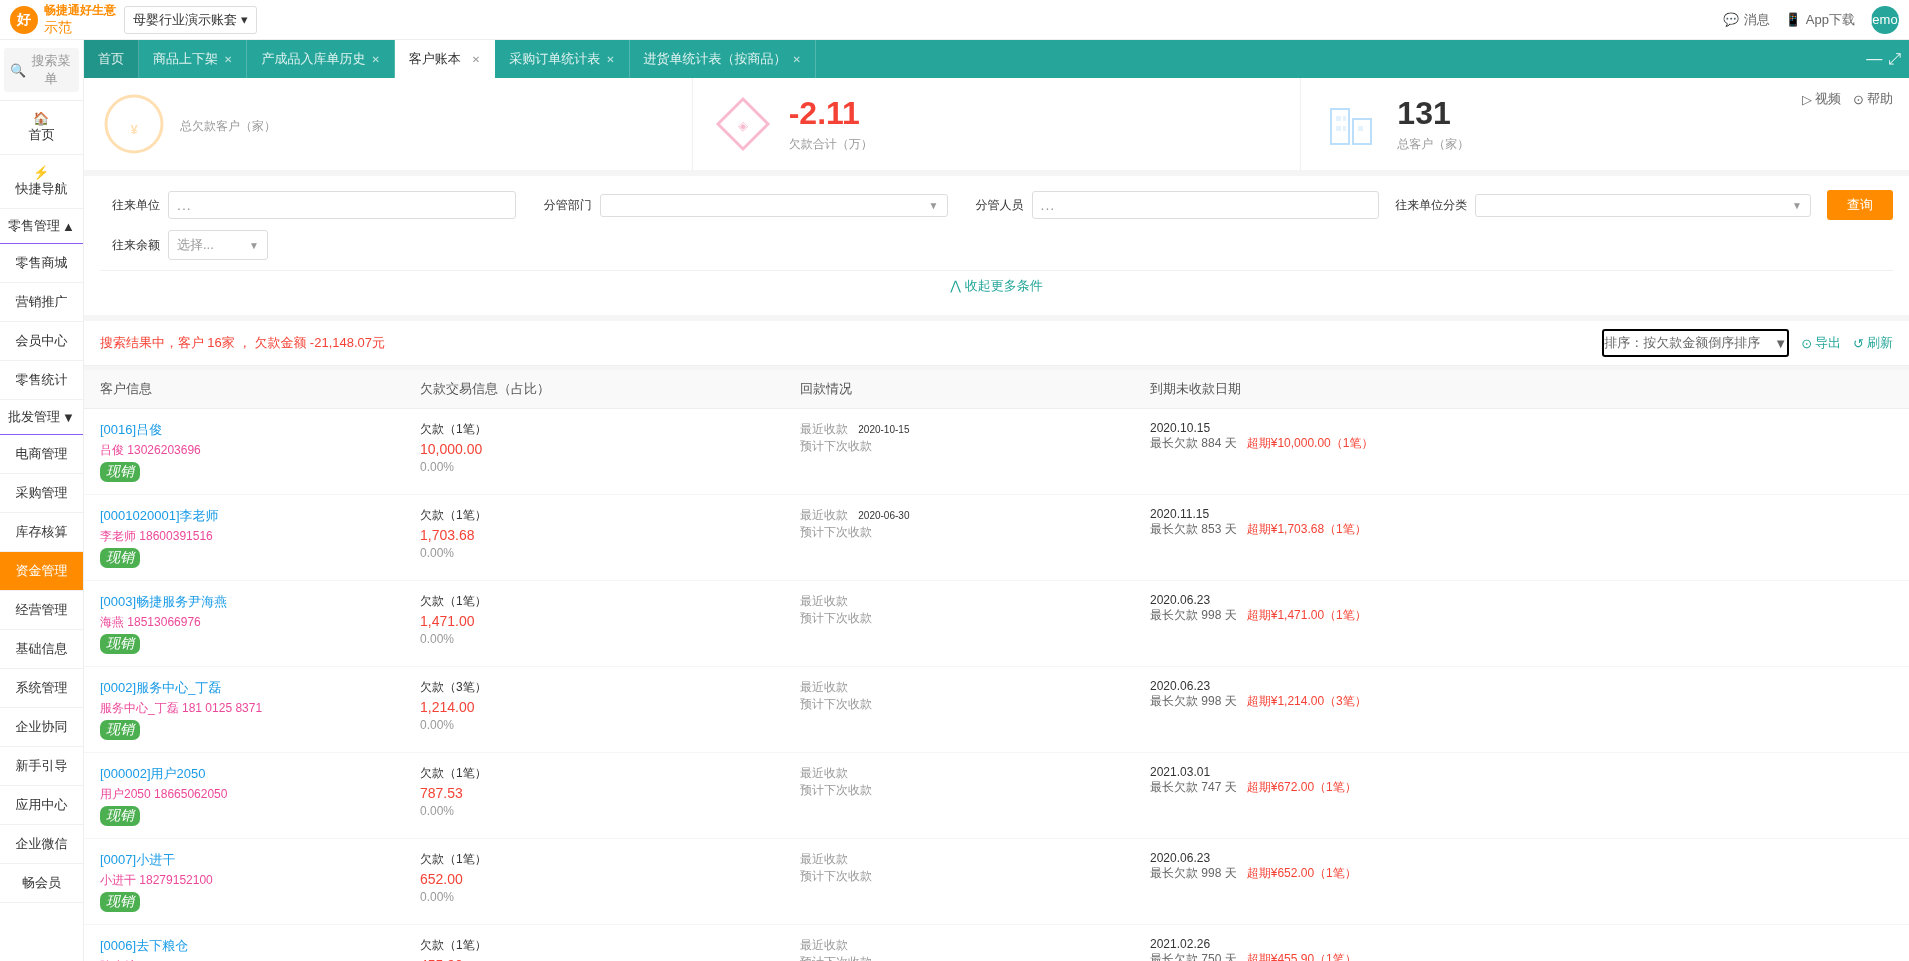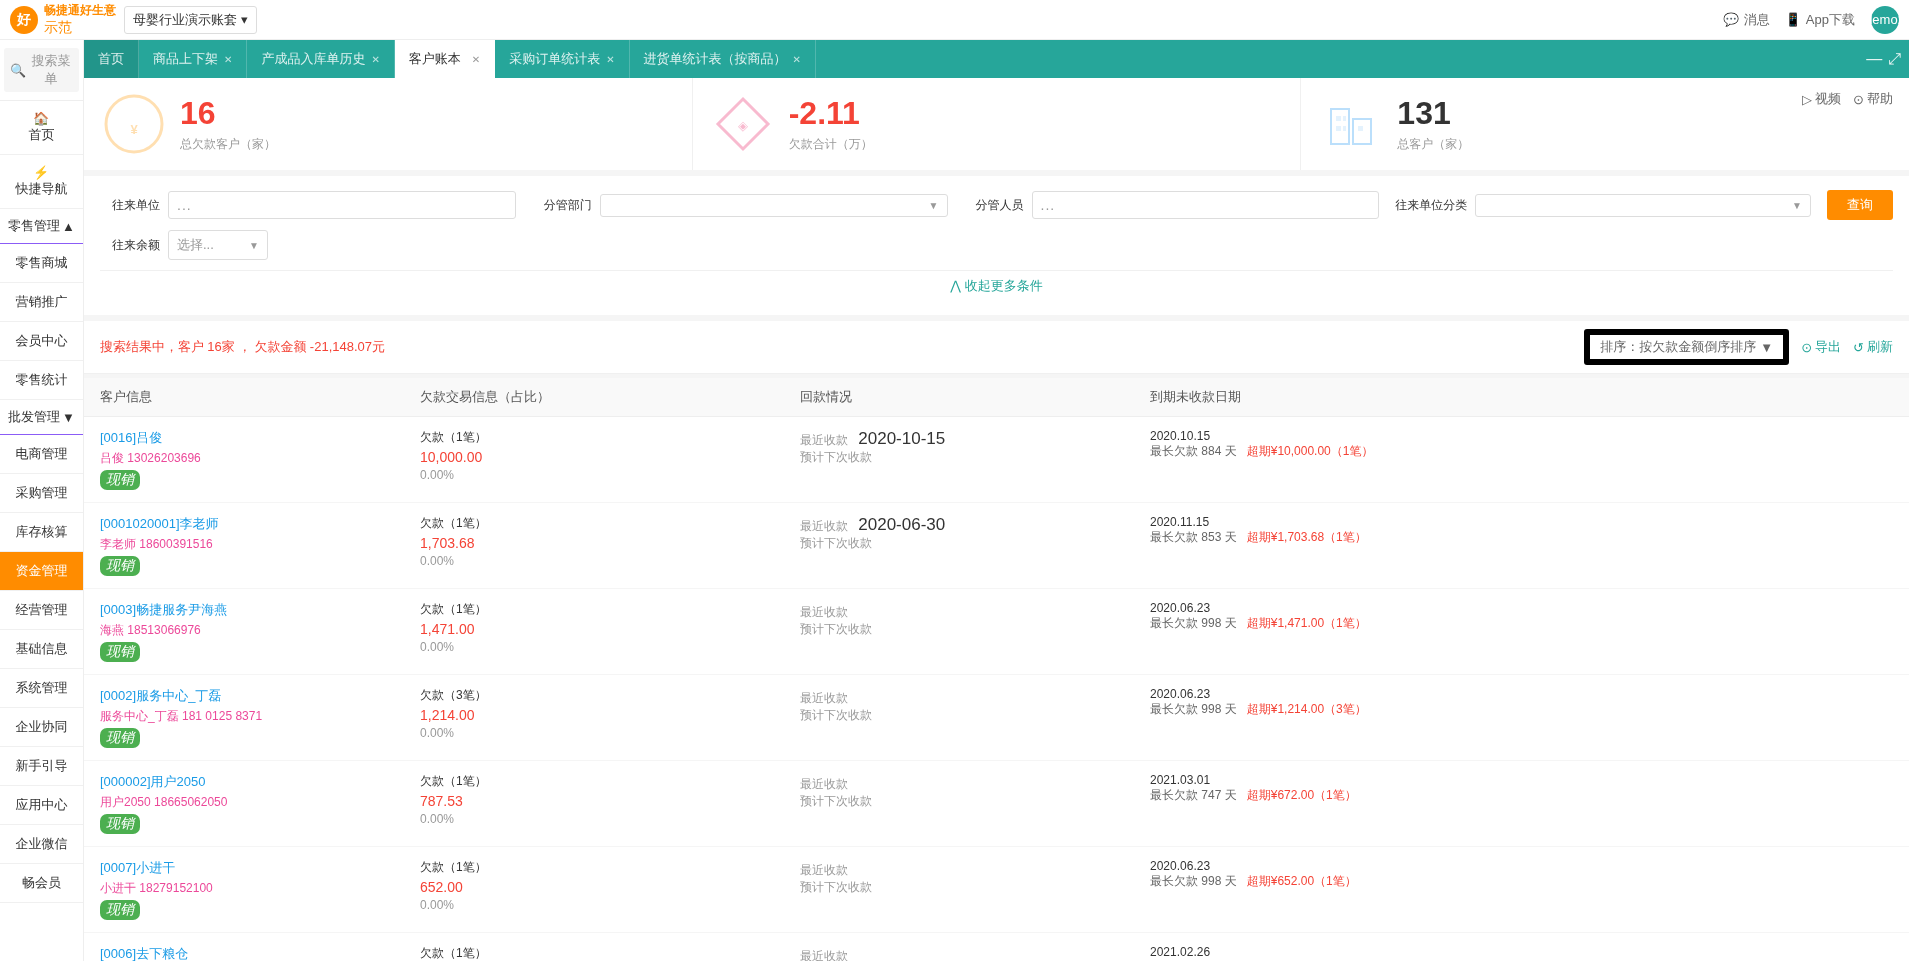--- a/index.html
+++ b/index.html
@@ -68,39 +68,39 @@
     .filter-select { flex: 1; border: 1px solid #ddd; border-radius: 3px; padding: 5px 8px; font-size: 12px; display: flex; align-items: center; justify-content: space-between; cursor: pointer; }
     .filter-remainder { display: flex; align-items: center; gap: 8px; }
     .collapse-bar { text-align: center; padding: 6px; cursor: pointer; color: #26a69a; font-size: 12px; border-top: 1px solid #f0f0f0; margin-top: 4px; }
     .query-btn { background: #ff8c00; color: #fff; border: none; border-radius: 3px; padding: 6px 20px; font-size: 13px; cursor: pointer; white-space: nowrap; }
     
     
     .results-bar { background: #fff; padding: 8px 16px; margin-bottom: 4px; display: flex; align-items: center; justify-content: space-between; border-bottom: 1px solid #f0f0f0; }
     .results-text { font-size: 12px; color: #666; }
     .results-text span { color: #f44336; font-weight: 500; }
     .results-right { display: flex; align-items: center; gap: 12px; font-size: 12px; color: #666; }
-    .sort-select { border: 6px solid #000000; border-radius: 3px; padding: 3px 10px; font-size: 12px; display: flex; align-items: center; gap: 4px; cursor: pointer; }
+    .sort-select { border: 2px solid #000000; border-radius: 3px; padding: 3px 0; font-size: 12px; display: flex; align-items: center; gap: 14px; cursor: pointer; }
     .action-btn { display: flex; align-items: center; gap: 3px; cursor: pointer; color: #26a69a; }
     
     
     .table-wrapper { background: #fff; }
     .table-header { display: grid; grid-template-columns: 320px 380px 350px 1fr; background: #f9f9f9; padding: 10px 16px; border-bottom: 1px solid #eee; font-weight: 500; font-size: 13px; color: #555; }
     .table-row { display: grid; grid-template-columns: 320px 380px 350px 1fr; padding: 12px 16px; border-bottom: 1px solid #f5f5f5; align-items: start; }
     
     .customer-name { color: #1a9be6; cursor: pointer; font-size: 13px; font-weight: 500; }
     .customer-sub { font-size: 12px; color: #ec4899; margin: 3px 0; }
     .badge { display: inline-block; background: #4caf50; color: #fff; border-radius: 7px; padding: 1px 6px; font-size: 14px; font-style: italic; }
     .badge.green { background: #4caf50; }
     
     .debt-count { font-size: 12px; color: #333; }
     .debt-amount { color: #f44336; font-size: 14px; font-weight: 500; margin: 3px 0; }
     .debt-ratio { font-size: 12px; color: #999; }
     
     .recovery-label { font-size: 12px; color: #999; }
-    .recovery-date { font-size: 17px; color: #333; }
+    .recovery-date { font-size: 10px; color: #333; }
     .recovery-next { font-size: 12px; color: #999; }
     
     .due-date { font-size: 12px; color: #333; }
     .overdue-text { color: #f44336; font-size: 12px; cursor: pointer; }
     .overdue-days { font-size: 12px; color: #666; }
     
     
     ::-webkit-scrollbar { width: 6px; height: 6px; }
     ::-webkit-scrollbar-track { background: #f1f1f1; }
     ::-webkit-scrollbar-thumb { background: #ccc; border-radius: 3px; }
@@ -252,21 +252,20 @@
       <div class="stats-row">
 
         <div class="stat-card">
           <div class="stat-icon yellow">
             <svg width="60" height="60" viewBox="0 0 60 60" fill="none">
               <circle cx="30" cy="30" r="28" stroke="#ff9800" stroke-width="3" fill="none"></circle>
               <text x="30" y="40" text-anchor="middle" font-size="28" fill="#ff9800" font-weight="bold">¥</text>
             </svg>
           </div>
           <div class="stat-info">
-            <div class="stat-value red">16</div>
             <div class="stat-label">总欠款客户（家）</div>
           </div>
         </div>
 
         <div class="stat-card">
           <div class="stat-icon pink">
             <svg width="60" height="60" viewBox="0 0 60 60" fill="none">
               <polygon points="30,5 55,30 30,55 5,30" stroke="#e91e63" stroke-width="3" fill="none"></polygon>
               <text x="30" y="36" text-anchor="middle" font-size="18" fill="#e91e63">◈</text>
             </svg>

